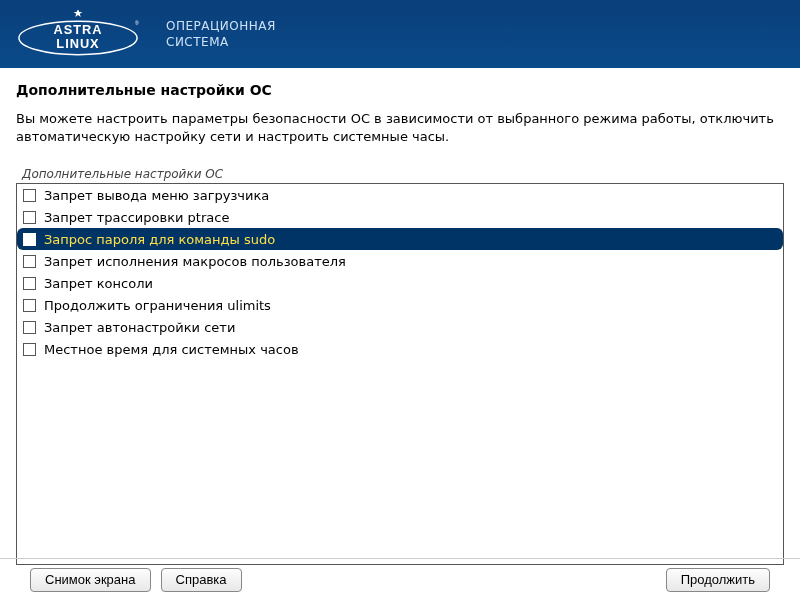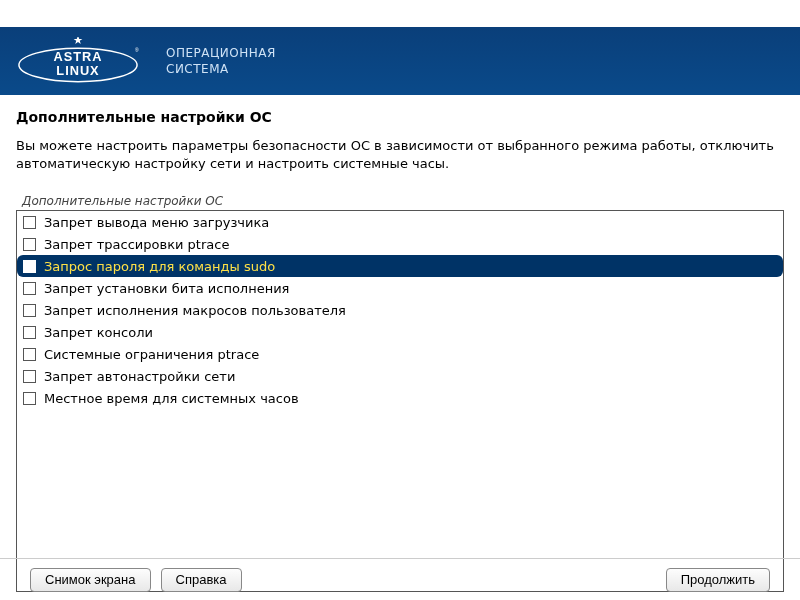--- a/index.html
+++ b/index.html
@@ -12,21 +12,20 @@
       background: #fff;
       overflow: hidden;
     }
     .header {
       height: 68px;
       background: linear-gradient(to bottom, #0a3f7a 0%, #0a4a8a 100%);
       display: flex;
       align-items: center;
       padding: 0 14px;
       color: #fff;
-      margin-top: 27px;
     }
     .logo-block {
       display: flex;
       align-items: center;
       gap: 24px;
     }
     .logo {
       display: flex;
       align-items: center;
       gap: 6px;
@@ -165,33 +164,29 @@
       <div class="option-row">
         <div class="cb"></div>
         <span class="option-label">Запрет трассировки ptrace</span>
       </div>
       <div class="option-row selected">
         <div class="cb checked"></div>
         <span class="option-label">Запрос пароля для команды sudo</span>
       </div>
       <div class="option-row">
         <div class="cb"></div>
-        <span class="option-label">Запрет установки бита исполнения</span>
-      </div>
-      <div class="option-row">
-        <div class="cb"></div>
         <span class="option-label">Запрет исполнения макросов пользователя</span>
       </div>
       <div class="option-row">
         <div class="cb"></div>
         <span class="option-label">Запрет консоли</span>
       </div>
       <div class="option-row">
         <div class="cb"></div>
-        <span class="option-label">Системные ограничения ptrace</span>
+        <span class="option-label">Продолжить ограничения ulimits</span>
       </div>
       <div class="option-row">
         <div class="cb"></div>
         <span class="option-label">Запрет автонастройки сети</span>
       </div>
       <div class="option-row">
         <div class="cb"></div>
         <span class="option-label">Местное время для системных часов</span>
       </div>
     </div>

